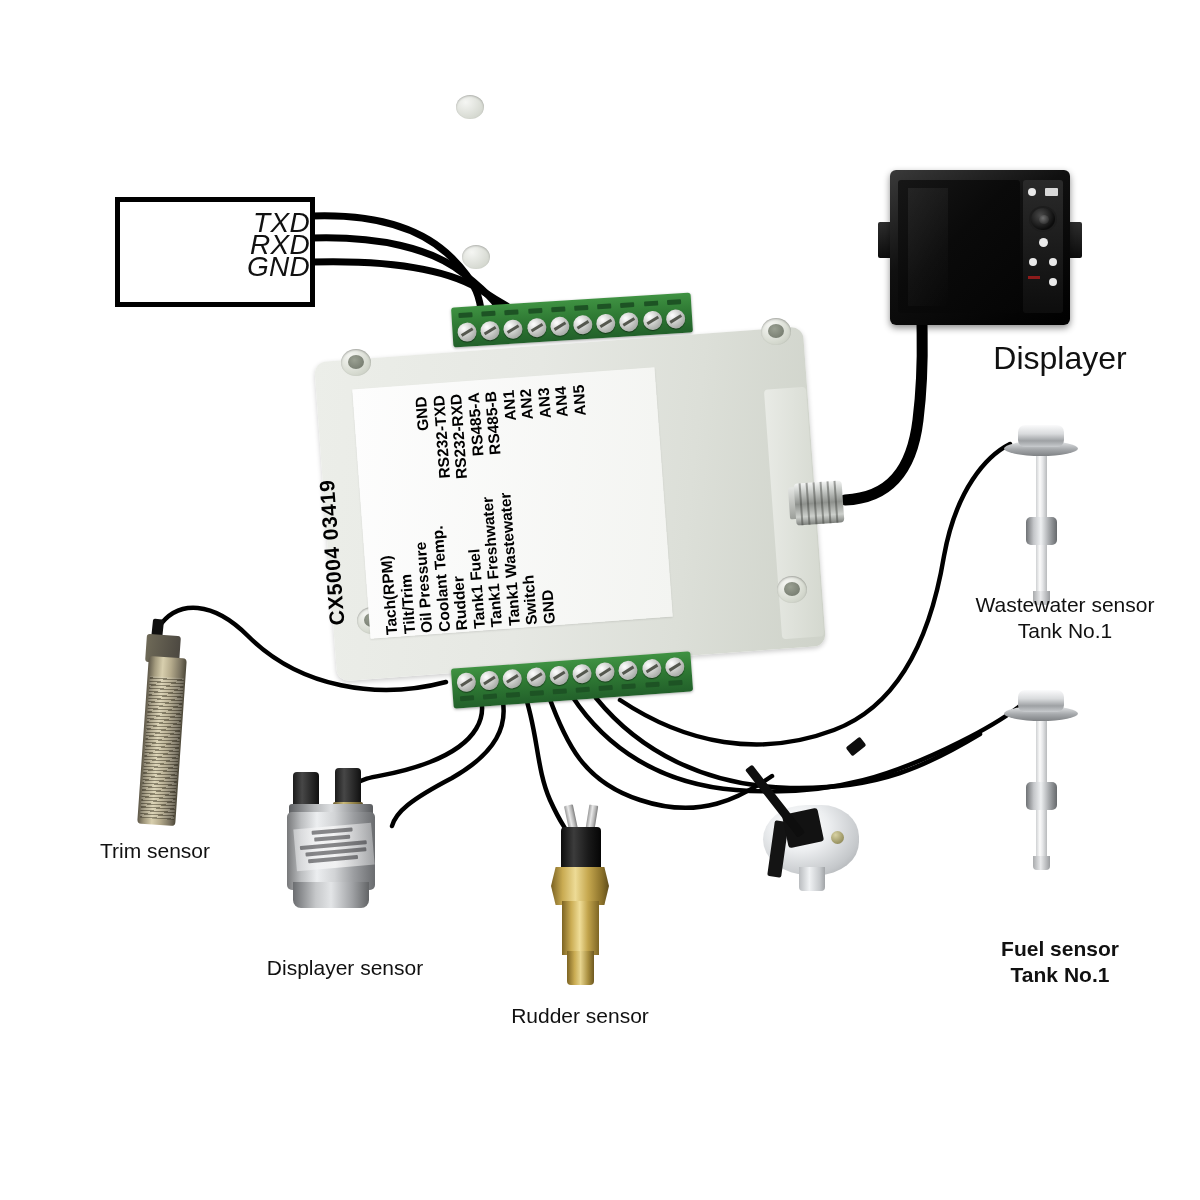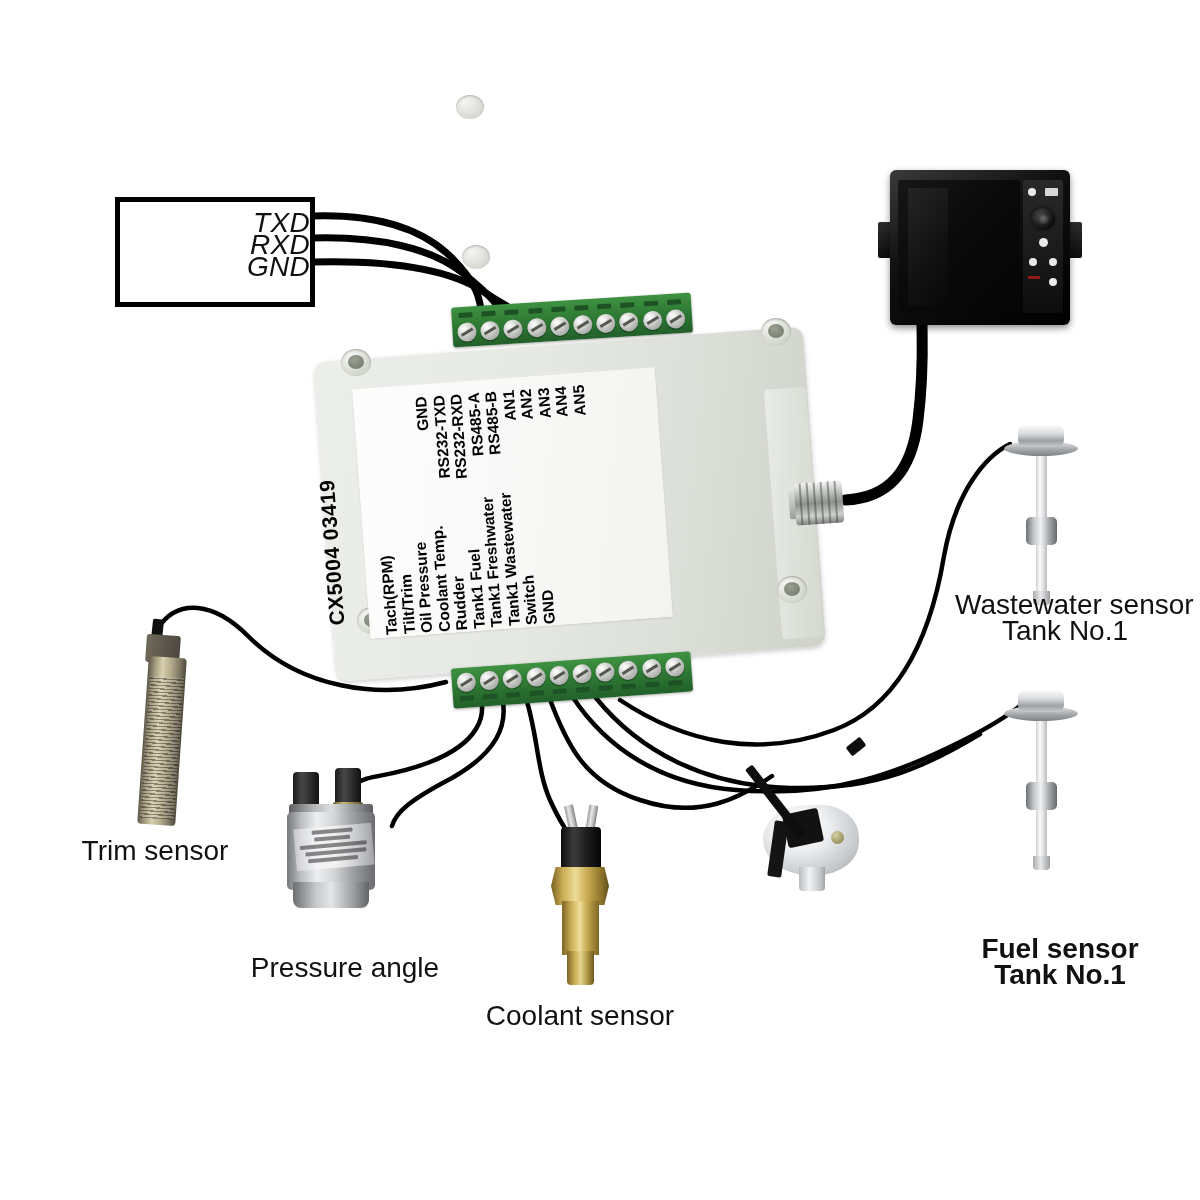--- a/index.html
+++ b/index.html
@@ -161,21 +161,21 @@
     position:absolute;width:16px;height:36px;
     background:linear-gradient(180deg,#2e2e2e,#0c0c0c);border-radius:2px;
   }
   #disp-label{
     left:960px;top:340px;width:200px;
     font-size:32px;color:#111;text-align:center;white-space:nowrap;
   }
 
   
   .caption{
-    font-size:28px;line-height:26px;color:#111;text-align:center;white-space:nowrap;
+    font-size:21px;line-height:26px;color:#111;text-align:center;white-space:nowrap;
   }
   #cap-tacho{left:65px;top:838px;width:180px;}
   #cap-pressure{left:240px;top:955px;width:210px;}
   #cap-coolant{left:480px;top:1003px;width:200px;}
   #cap-rudder{left:685px;top:966px;width:260px;}
   #cap-waste{left:955px;top:592px;width:220px;}
   #cap-fuel{left:965px;top:936px;width:190px;font-weight:bold;}
 
   
   #tacho{left:140px;top:635px;width:46px;height:195px;}
@@ -454,20 +454,21 @@
       <div class="d-btn" style="left:5px;top:8px;width:8px;height:8px;"></div>
       <div class="d-rect" style="left:22px;top:8px;width:13px;height:8px;"></div>
       <div id="disp-knob"></div>
       <div class="d-btn" style="left:16px;top:58px;width:9px;height:9px;"></div>
       <div class="d-btn" style="left:6px;top:78px;width:8px;height:8px;"></div>
       <div class="d-btn" style="left:26px;top:78px;width:8px;height:8px;"></div>
       <div id="disp-redline"></div>
       <div class="d-btn" style="left:26px;top:98px;width:8px;height:8px;"></div>
     </div>
   </div>
+  <div id="disp-label" class="abs">Displayer</div>
 
   <div id="tacho" class="abs">
     <div id="tacho-stub" class="abs"></div>
     <div id="tacho-cap" class="abs"></div>
     <div id="tacho-body" class="abs"></div>
     <div id="tacho-threads" class="abs"></div>
   </div>
   <div id="cap-tacho" class="abs caption">
     <div>Trim sensor</div>
   </div>
@@ -482,33 +483,33 @@
     <div id="p-label" class="abs">
       <div class="p-line" style="width:52%;margin-left:18px;"></div>
       <div class="p-line" style="width:46%;margin-left:20px;"></div>
       <div class="p-line" style="width:86%;"></div>
       <div class="p-line" style="width:78%;margin-left:10px;"></div>
       <div class="p-line" style="width:64%;margin-left:12px;"></div>
     </div>
     <div id="p-base" class="abs"></div>
   </div>
   <div id="cap-pressure" class="abs caption">
-    <div>Pressure angle</div>
+    <div>Displayer sensor</div>
   </div>
 
   <div id="coolant" class="abs">
     <div class="c-spade" style="left:22px;top:0px;transform:rotate(-12deg);"></div>
     <div class="c-spade" style="left:42px;top:0px;transform:rotate(9deg);"></div>
     <div id="c-top" class="abs"></div>
     <div id="c-hex" class="abs"></div>
     <div id="c-shank" class="abs"></div>
     <div id="c-tip" class="abs"></div>
   </div>
   <div id="cap-coolant" class="abs caption">
-    <div>Coolant sensor</div>
+    <div>Rudder sensor</div>
   </div>
 
   <div id="rudder" class="abs">
     <div id="r-body" class="abs"></div>
     <div id="r-neck" class="abs"></div>
     <div id="r-blade" class="abs"></div>
     <div id="r-hub" class="abs"></div>
     <div id="r-arm" class="abs"></div>
     <div id="r-arm-tip" class="abs"></div>
     <div id="r-screw" class="abs"></div>

